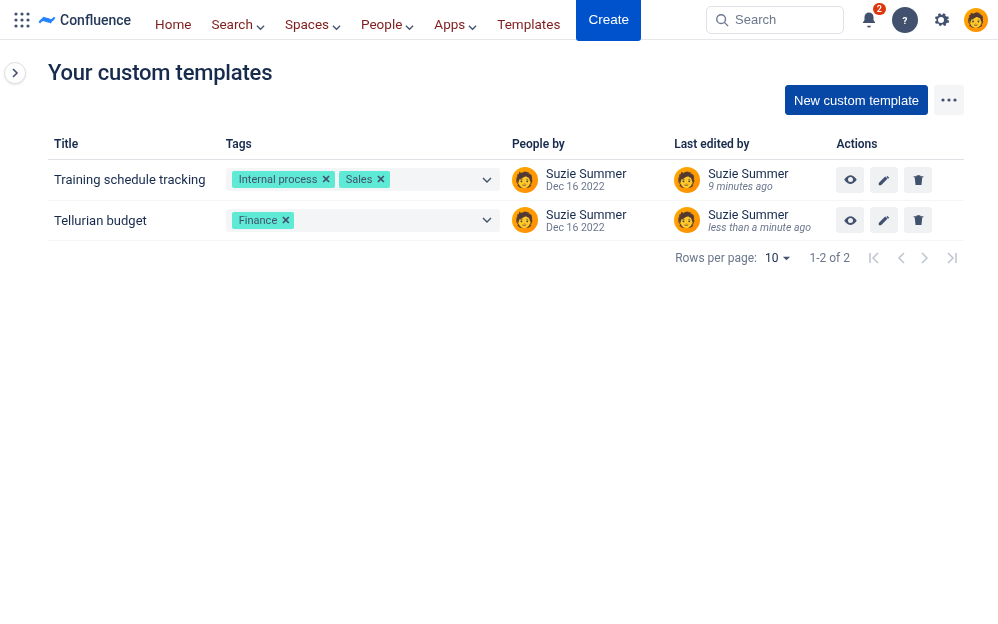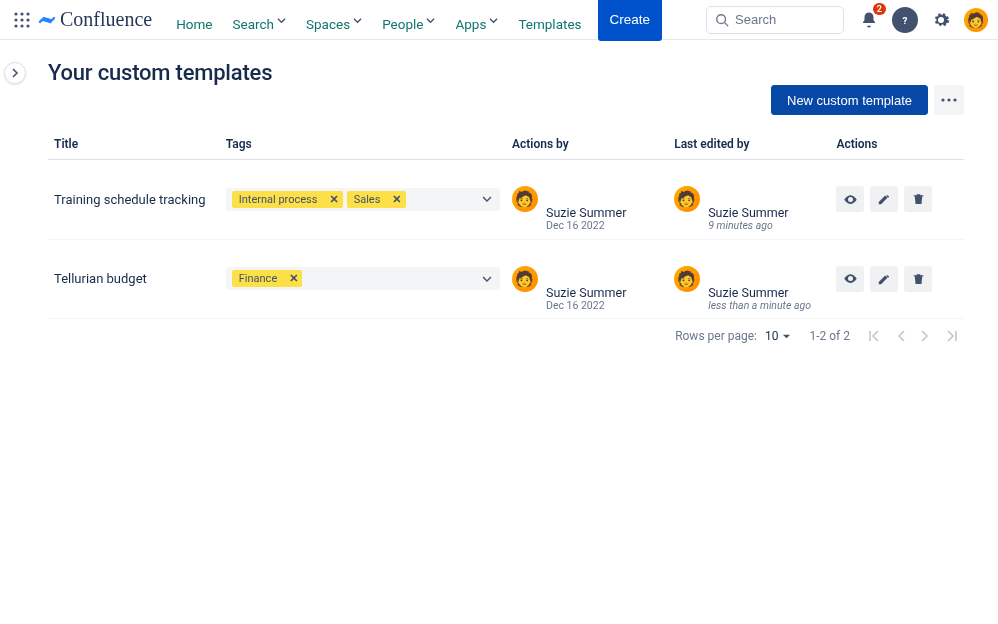--- a/index.html
+++ b/index.html
@@ -1,62 +1,62 @@
 <!DOCTYPE html>
 <html><head>
 <meta charset="utf-8">
 <style>
 * { box-sizing: border-box; margin: 0; padding: 0; }
 body { font-family: -apple-system, BlinkMacSystemFont, "Segoe UI", Roboto, sans-serif; font-size: 14px; color: #172B4D; background: #fff; }
 
 .topnav { display: flex; align-items: center; height: 40px; border-bottom: 1px solid #e5e7eb; padding: 0 10px; gap: 4px; }
 .app-switcher { width: 24px; height: 24px; display: flex; align-items: center; justify-content: center; cursor: pointer; }
 .logo-wrap { display: flex; align-items: center; gap: 4px; margin-right: 12px; cursor: pointer; }
-.logo-text { color: #253858; font-weight: 500; font-size: 20px; font-family: Liberation Serif, serif; }
-.nav-item { padding: 4px 8px; font-size: 13.5px; color: #0f766e; cursor: pointer; display: flex; align-items: flex-start; gap: 3px; margin-top: 9px; }
+.logo-text { color: #253858; font-weight: 500; font-size: 14px; }
+.nav-item { padding: 4px 8px; font-size: 13.5px; color: #7f1d1d; cursor: pointer; display: flex; align-items: flex-end; gap: 3px; margin-top: 9px; }
 .chevron-sm { display:inline-block; }
 .create-btn { background: #0052CC; color: #fff; border: none; padding: 14px 12px; border-radius: 3px; font-size: 13.5px; font-weight: 500; cursor: pointer; margin-left: 4px; }
 .topnav-spacer { flex: 1; }
 .search-box { display: flex; align-items: center; border: 1px solid #DFE1E6; border-radius: 5px; padding: 3px 8px; width: 138px; height: 28px; gap: 6px; background:#fff; }
 .search-input { border: none; outline: none; font-size: 13px; width: 100%; color:#b91c1c; }
 .search-input::placeholder { color: #6B778C; }
 .topnav-right { display: flex; align-items: center; gap: 10px; margin-left: 8px; }
 .notif-wrap { position: relative; cursor: pointer; }
 .notif-badge { position: absolute; top: -4px; right: -4px; background: #DE350B; color: #fff; border-radius: 8px; font-size: 9px; padding: 0 4px; line-height: 12px; font-weight:600; }
 .icon-btn { width: 26px; height: 26px; display: flex; align-items: center; justify-content: center; cursor: pointer; color:#42526E; border-radius:50%; }
 .help-icon-bg { background:#42526E; color:#fff; }
 .avatar-sm { width: 24px; height: 24px; border-radius: 50%; background: linear-gradient(135deg,#FFAB00,#FF8B00); cursor: pointer; display:flex; align-items:center; justify-content:center; font-size:14px; }
 
 .side-expand { position: absolute; left: 4px; top: 62px; width: 22px; height: 22px; border: 1px solid #DFE1E6; border-radius: 50%; background: #fff; display: flex; align-items: center; justify-content: center; cursor: pointer; box-shadow: 0 1px 2px rgba(0,0,0,0.1); }
 
 .main { padding: 20px 34px 20px 48px; }
 .page-title { font-size: 22px; font-weight: 500; color: #172B4D; letter-spacing:-0.2px; }
 
 .toolbar { display: flex; justify-content: flex-end; gap: 6px; margin-bottom: 14px; }
-.primary-btn { background: #0747A6; color: #fff; border: 1px solid #0747A6; padding: 6px 15px; border-radius: 3px; font-size: 13px; font-weight: 500; cursor: pointer; }
+.primary-btn { background: #0747A6; color: #fff; border: 1px solid #0747A6; padding: 6px 8px; border-radius: 3px; font-size: 13px; font-weight: 500; cursor: pointer; }
 .more-btn { background: #F4F5F7; border: none; width: 30px; height: 30px; border-radius: 3px; cursor: pointer; display:flex; align-items:center; justify-content:center; color:#42526E; }
 
 .table { width: 100%; border-collapse: collapse; }
 .table th { text-align: left; font-size: 12px; font-weight: 600; color: #172B4D; padding: 8px 6px; border-bottom: 1px solid #DFE1E6; }
 .table td { padding: 6px 6px; border-bottom: 1px solid #F4F5F7; font-size: 13px; vertical-align: middle; }
 .col-title { width: 18%; }
 .col-tags { width: 30%; }
 .col-created { width: 17%; }
 .col-edited { width: 17%; }
 .col-actions { width: 14%; }
 
 .tag-select { display: flex; align-items: center; background: #F4F5F7; border-radius: 3px; padding: 3px 6px; gap: 4px; }
 .tag-chips { display:flex; gap:4px; flex:1; }
-.chip { background: #fde047; border-radius: 2px; padding: 2px 4px 2px 7px; font-size: 11px; color: #42526E; display: flex; align-items: center; gap: 12px; }
+.chip { background: #5eead4; border-radius: 2px; padding: 2px 4px 2px 7px; font-size: 11px; color: #42526E; display: flex; align-items: center; gap: 4px; }
 .chip-x { cursor: pointer; font-size: 11px; color:#42526E; font-weight:600; }
 .tag-dropdown-caret { cursor: pointer; color:#42526E; padding:2px; }
 
 .user-cell { display: flex; align-items: center; gap: 8px; }
 .avatar-md { width: 26px; height: 26px; border-radius: 50%; background: linear-gradient(135deg,#FFAB00,#FF8B00); display:flex; align-items:center; justify-content:center; font-size:15px; flex-shrink:0;}
-.user-name { font-size: 12.5px; color: #172B4D; line-height:1.2;margin-top:39px; }
+.user-name { font-size: 12.5px; color: #172B4D; line-height:1.2; }
 .user-sub { font-size: 10.5px; color: #6B778C; font-style: italic; line-height:1.2; }
 .user-sub.noit { font-style: normal; }
 
 .actions-cell { display: flex; gap: 6px; }
 .action-btn { width: 28px; height: 26px; background: #eff1f3; border: none; border-radius: 3px; cursor: pointer; display:flex; align-items:center; justify-content:center; color:#42526E; }
 
 .pagination { display: flex; align-items: center; justify-content: flex-end; gap: 18px; padding: 10px 6px; font-size: 12px; color: #6B778C; }
 .rpp { display:flex; align-items:flex-start; gap:8px; }
 .rpp-val { display:flex; align-items:center; gap:4px; color:#172B4D; cursor:pointer; }
 .pager { display: flex; gap: 14px; }
@@ -188,21 +188,21 @@
           </svg>
         </span>
     </button>
   </div>
 
   <table class="table">
     <thead>
       <tr>
         <th class="col-title">Title</th>
         <th class="col-tags">Tags</th>
-        <th class="col-created">Actions by</th>
+        <th class="col-created">People by</th>
         <th class="col-edited">Last edited by</th>
         <th class="col-actions">Actions</th>
       </tr>
     </thead>
     <tbody>
 
       <tr>
         <td>Training schedule tracking</td>
         <td>
           <div class="tag-select">

